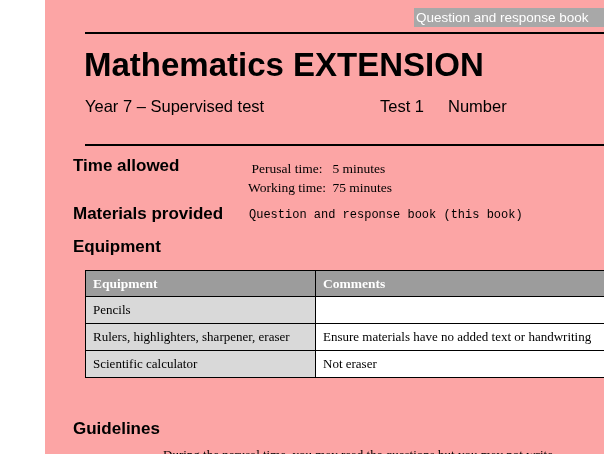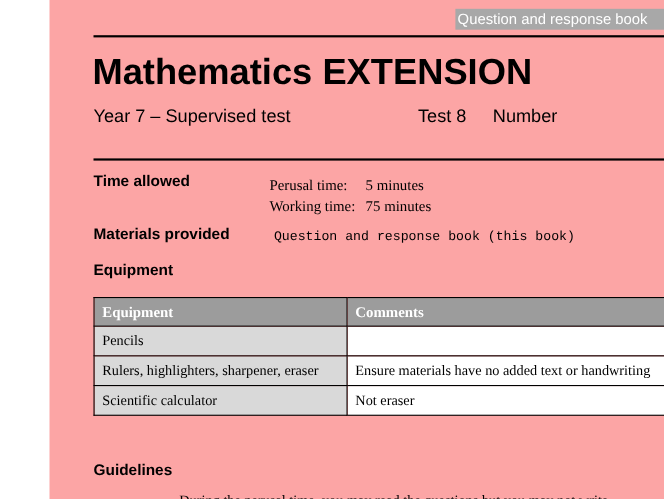--- a/index.html
+++ b/index.html
@@ -24,29 +24,29 @@
   .rule2{top:144px;}
   .title{
     position:absolute;left:39px;top:46px;
     font-size:33px;font-weight:bold;letter-spacing:0px;white-space:nowrap;
   }
   .subtitle{position:absolute;top:97px;font-size:16.5px;white-space:nowrap;}
   .sub-left{left:40px;}
   .sub-test{left:335px;}
   .sub-topic{left:403px;}
   .info-label{
-    position:absolute;left:40px;
-    font-size:14px;font-weight:bold;white-space:nowrap;
+    position:absolute;left:28px;
+    font-size:17px;font-weight:bold;white-space:nowrap;
   }
   .time-block{
     position:absolute;left:200px;top:159px;
     font-family:"Liberation Serif",serif;font-size:13.5px;line-height:19px;
     white-space:nowrap;
   }
-  .time-row .t-label{display:inline-block;width:84px;}
+  .time-row .t-label{display:inline-block;width:84px;text-align:center;}
   .materials-value{
     position:absolute;left:204px;top:208px;
     font-family:Liberation Mono, monospace;font-size:12px;white-space:nowrap;
   }
   table.equip{
     position:absolute;left:40px;top:270px;width:524px;
     border-collapse:collapse;table-layout:fixed;
     font-family:"Liberation Serif",serif;font-size:13px;
   }
   table.equip col.c1{width:230px;}
@@ -74,21 +74,21 @@
 
 <div class="page">
 
   <div class="banner">Question and response book</div>
 
   <div class="rule rule1"></div>
 
   <div class="title">Mathematics EXTENSION</div>
 
   <div class="subtitle sub-left">Year 7 – Supervised test</div>
-  <div class="subtitle sub-test">Test 8</div>
+  <div class="subtitle sub-test">Test 1</div>
   <div class="subtitle sub-topic">Number</div>
 
   <div class="rule rule2"></div>
 
   <div class="info-label" style="top:156px;">Time allowed</div>
 
   <div class="time-block">
     <div class="time-row">
       <span class="t-label">Perusal time:</span>
       <span>5 minutes</span>

